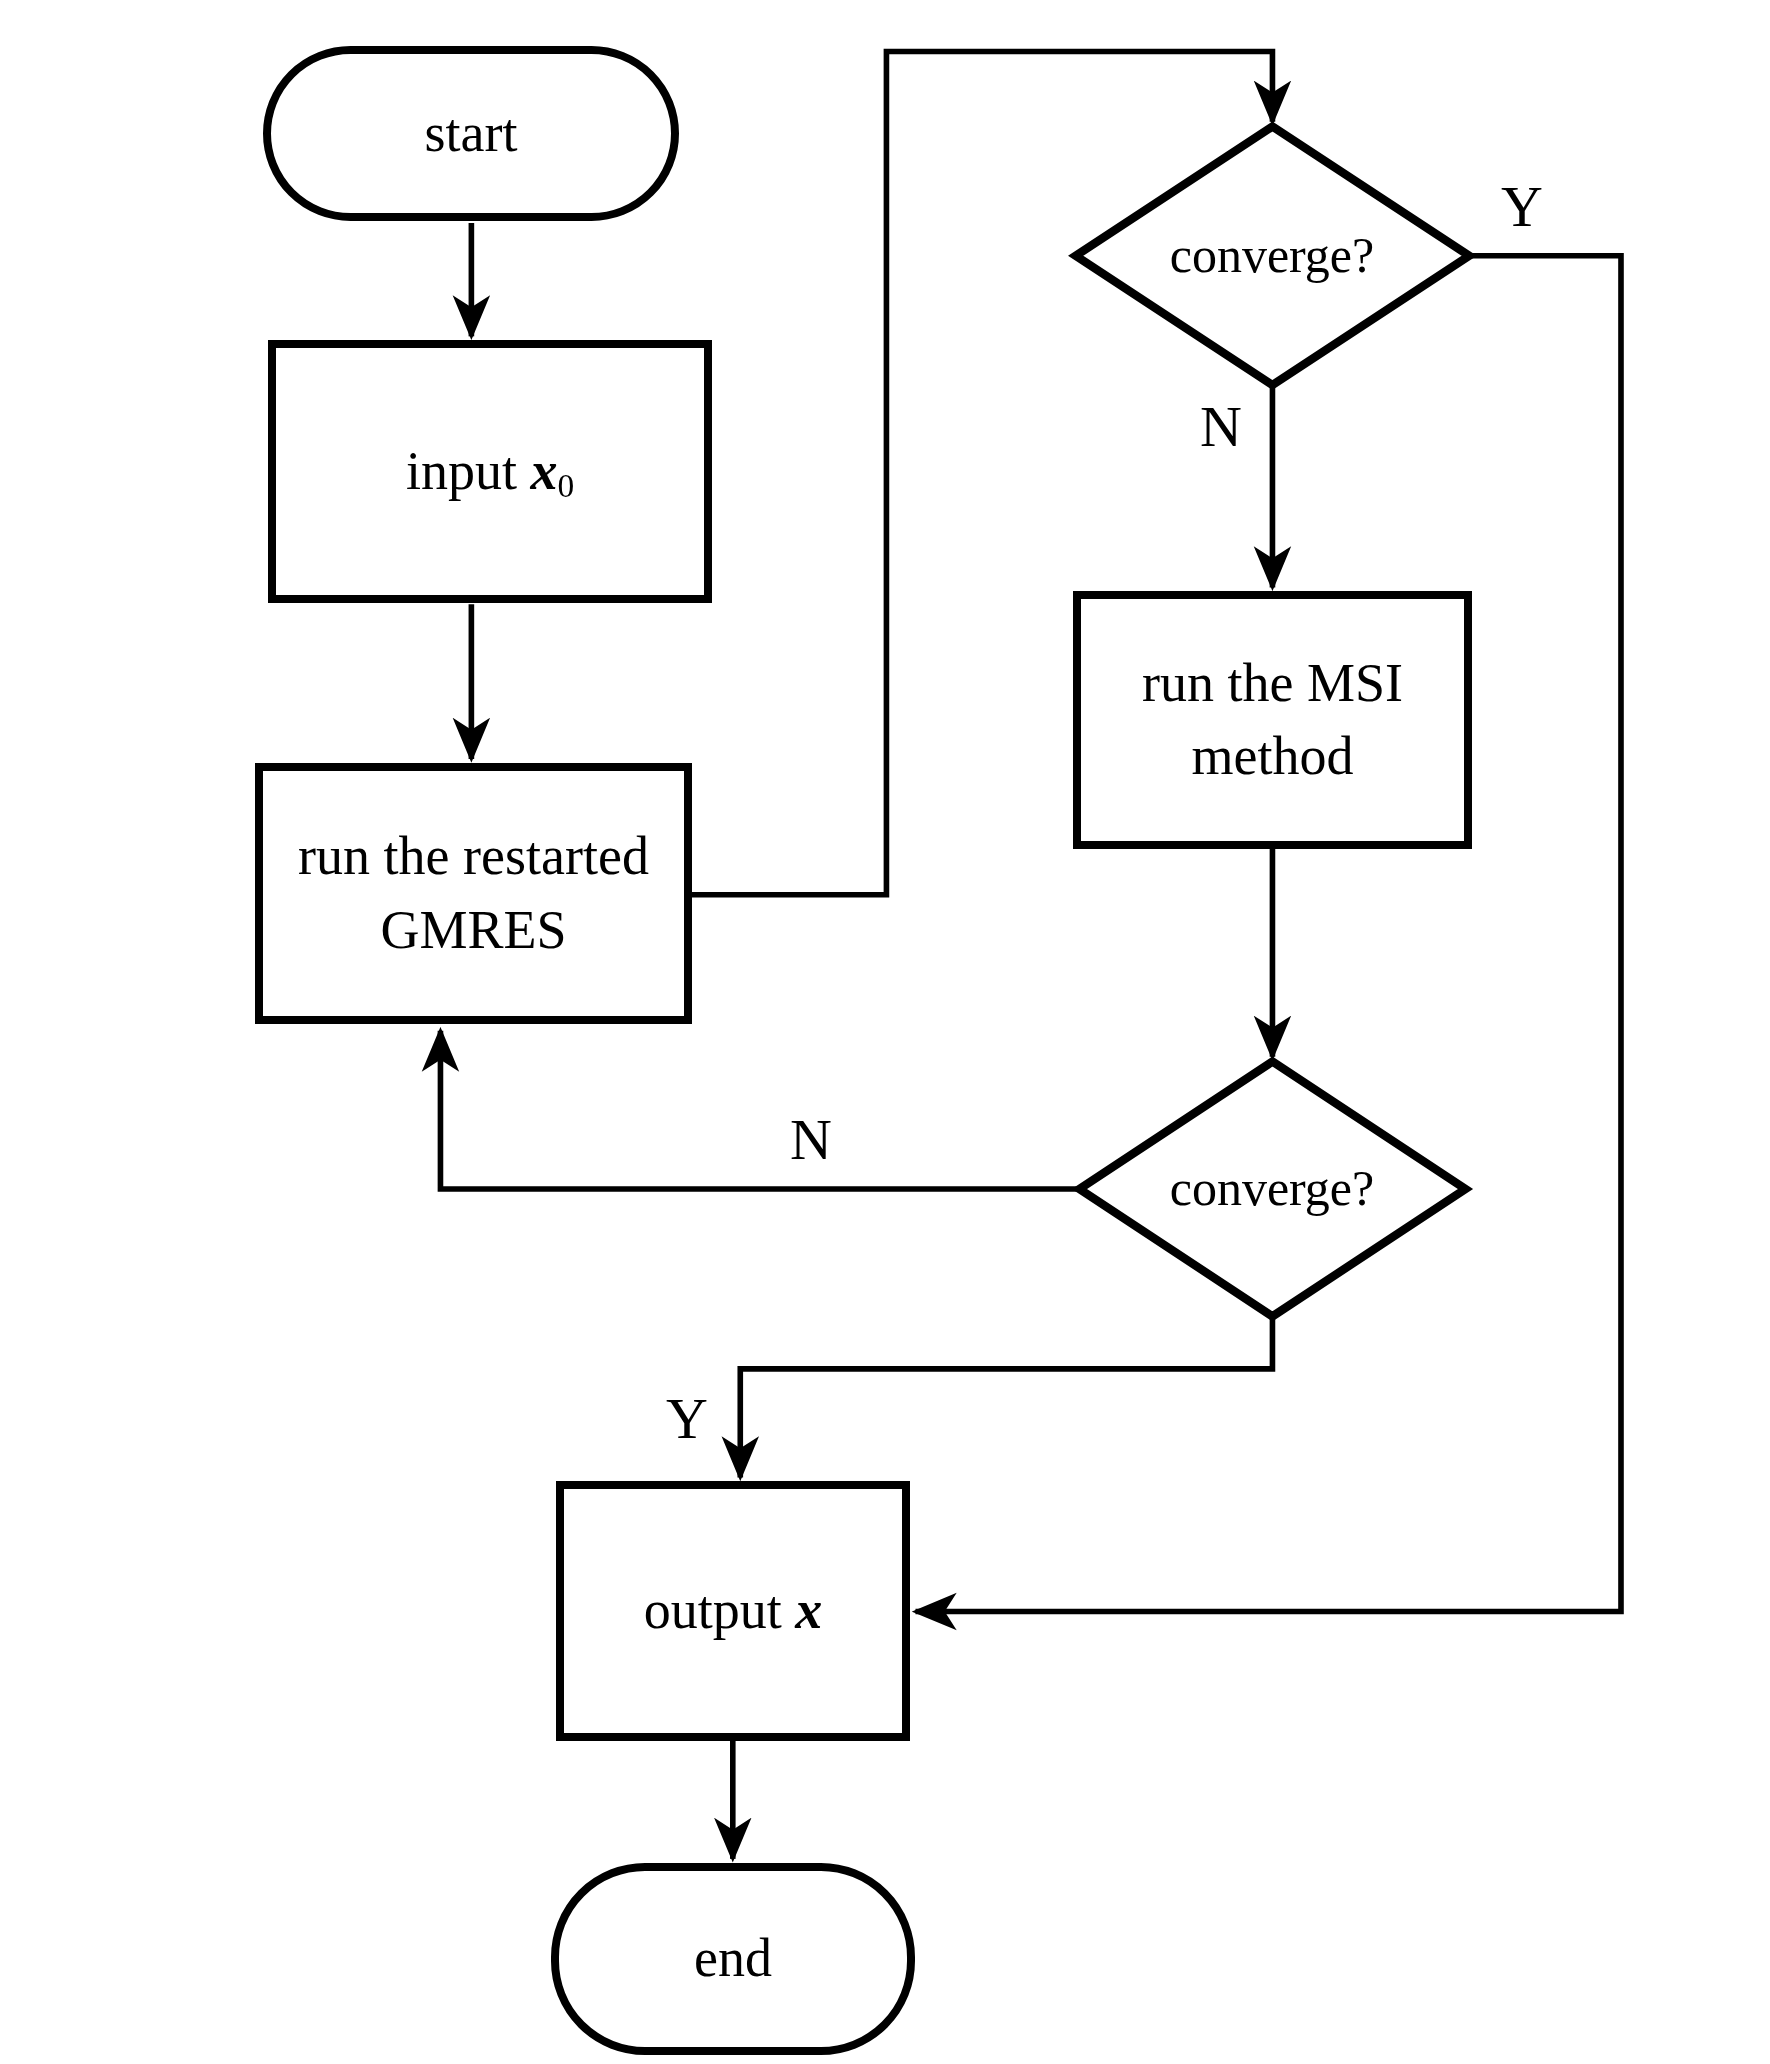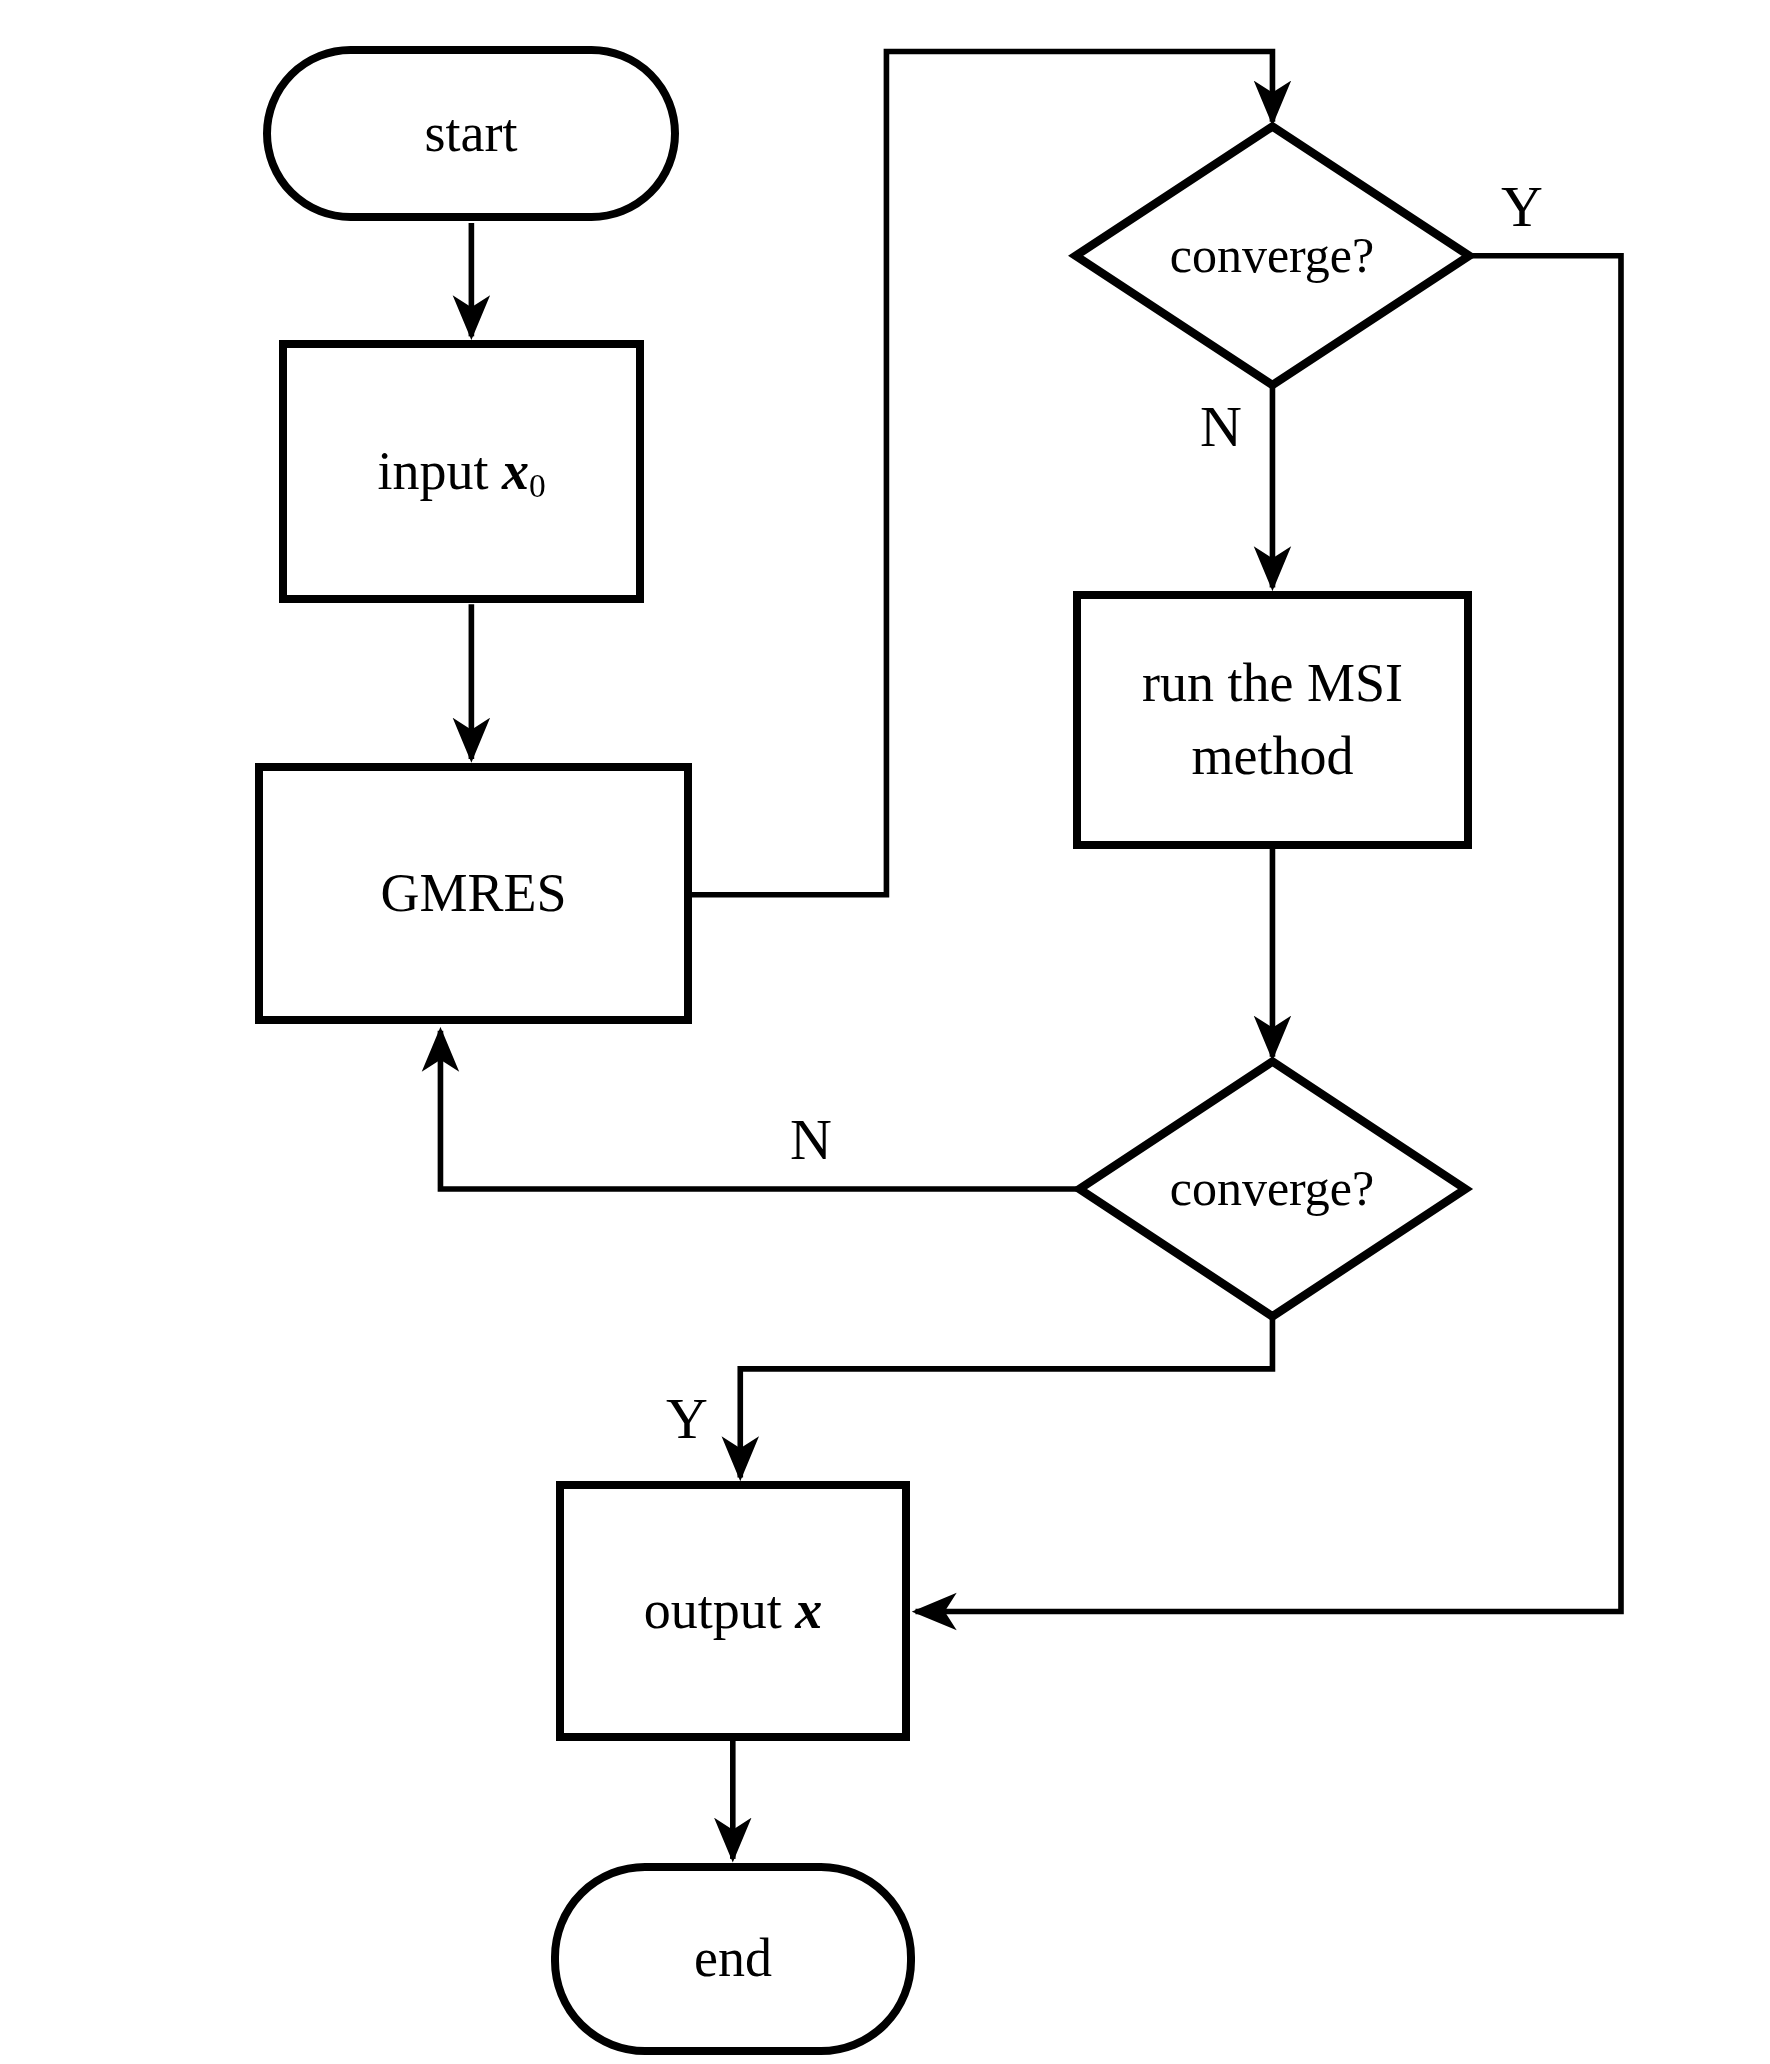--- a/index.html
+++ b/index.html
@@ -34,21 +34,21 @@
     background: #ffffff;
     border: 8.4px solid #000000;
     font-size: 54px;
     line-height: 1.36;
     white-space: nowrap;
   }
   .terminator {
     border-radius: 94px;
   }
   .node-start  { left: 263px;  top: 46px;   width: 416px; height: 175px; text-align: right; }
-  .node-input  { left: 279px;  top: 340px;  width: 365px; height: 263px; text-align: right; }
+  .node-input  { left: 268px;  top: 340px;  width: 444px; height: 263px; text-align: right; }
   .node-gmres  { left: 255px;  top: 763px;  width: 437px; height: 261px; }
   .node-msi    { left: 1073px; top: 591px;  width: 399px; height: 258px; }
   .node-output { left: 556px;  top: 1481px; width: 354px; height: 260px; }
   .node-end    { left: 551px;  top: 1863px; width: 364px; height: 192px; }
   .diamond-label {
     position: absolute;
     transform: translate(-50%, -50%);
     font-size: 50px;
     white-space: nowrap;
   }
@@ -108,20 +108,21 @@
 
   <div class="node terminator node-start">
     <span>start</span>
   </div>
 
   <div class="node node-input">
     <span><span>input</span> <span class="var">x</span><sub>0</sub></span>
   </div>
 
   <div class="node node-gmres">
+    <span>run the restarted</span>
     <span>GMRES</span>
   </div>
 
   <div class="node node-output">
     <span><span>output</span> <span class="var">x</span></span>
   </div>
 
   <div class="node node-msi">
     <span>run the MSI</span>
     <span>method</span>

